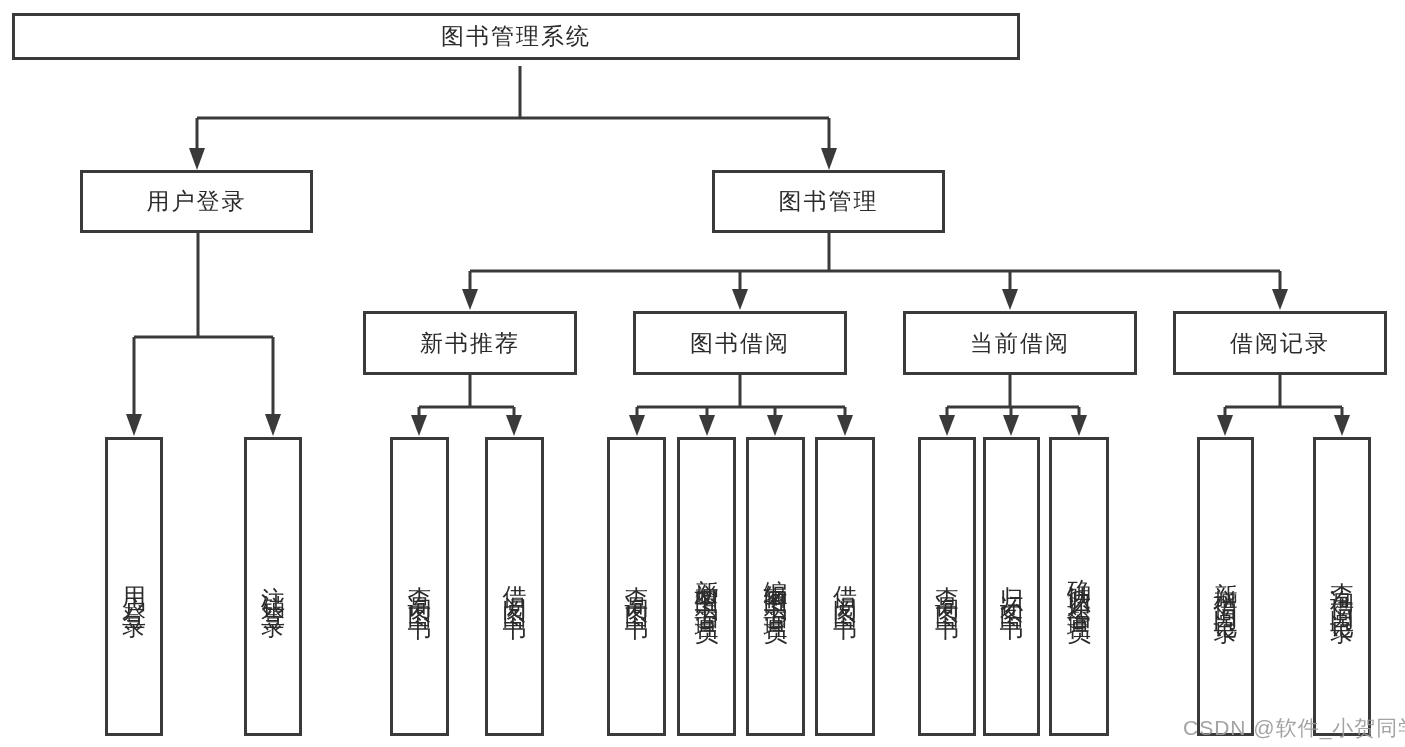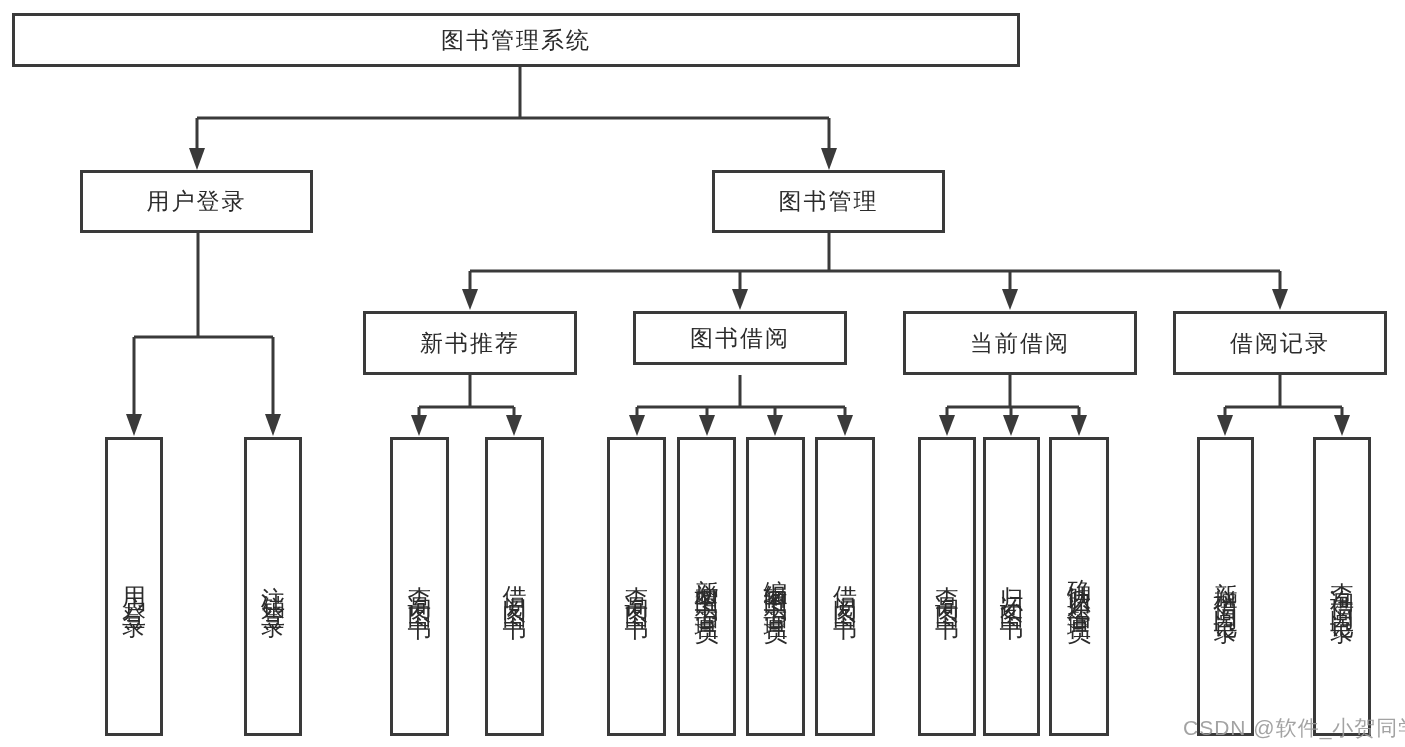--- a/index.html
+++ b/index.html
@@ -123,35 +123,35 @@
       <polygon points="767,415 783,415 775,436"></polygon>
       <polygon points="837,415 853,415 845,436"></polygon>
       <polygon points="939,415 955,415 947,436"></polygon>
       <polygon points="1003,415 1019,415 1011,436"></polygon>
       <polygon points="1071,415 1087,415 1079,436"></polygon>
       <polygon points="1217,415 1233,415 1225,436"></polygon>
       <polygon points="1334,415 1350,415 1342,436"></polygon>
     </g>
   </svg>
 
-  <div class="hbox" style="left:12px; top:13px; width:1008px; height:54px">
+  <div class="hbox" style="left:12px; top:13px; width:1008px; height:47px">
     <span>图书管理系统</span>
   </div>
 
   <div class="hbox" style="left:80px; top:170px; width:233px; height:63px">
     <span>用户登录</span>
   </div>
   <div class="hbox" style="left:363px; top:311px; width:214px; height:64px">
     <span>新书推荐</span>
   </div>
 
   <div class="hbox" style="left:712px; top:170px; width:233px; height:63px">
     <span>图书管理</span>
   </div>
-  <div class="hbox" style="left:633px; top:311px; width:214px; height:54px">
+  <div class="hbox" style="left:633px; top:311px; width:214px; height:64px">
     <span>图书借阅</span>
   </div>
   <div class="hbox" style="left:903px; top:311px; width:234px; height:64px">
     <span>当前借阅</span>
   </div>
   <div class="hbox" style="left:1173px; top:311px; width:214px; height:64px">
     <span>借阅记录</span>
   </div>
 
   <div class="vbox" style="left:105px; width:58px">

